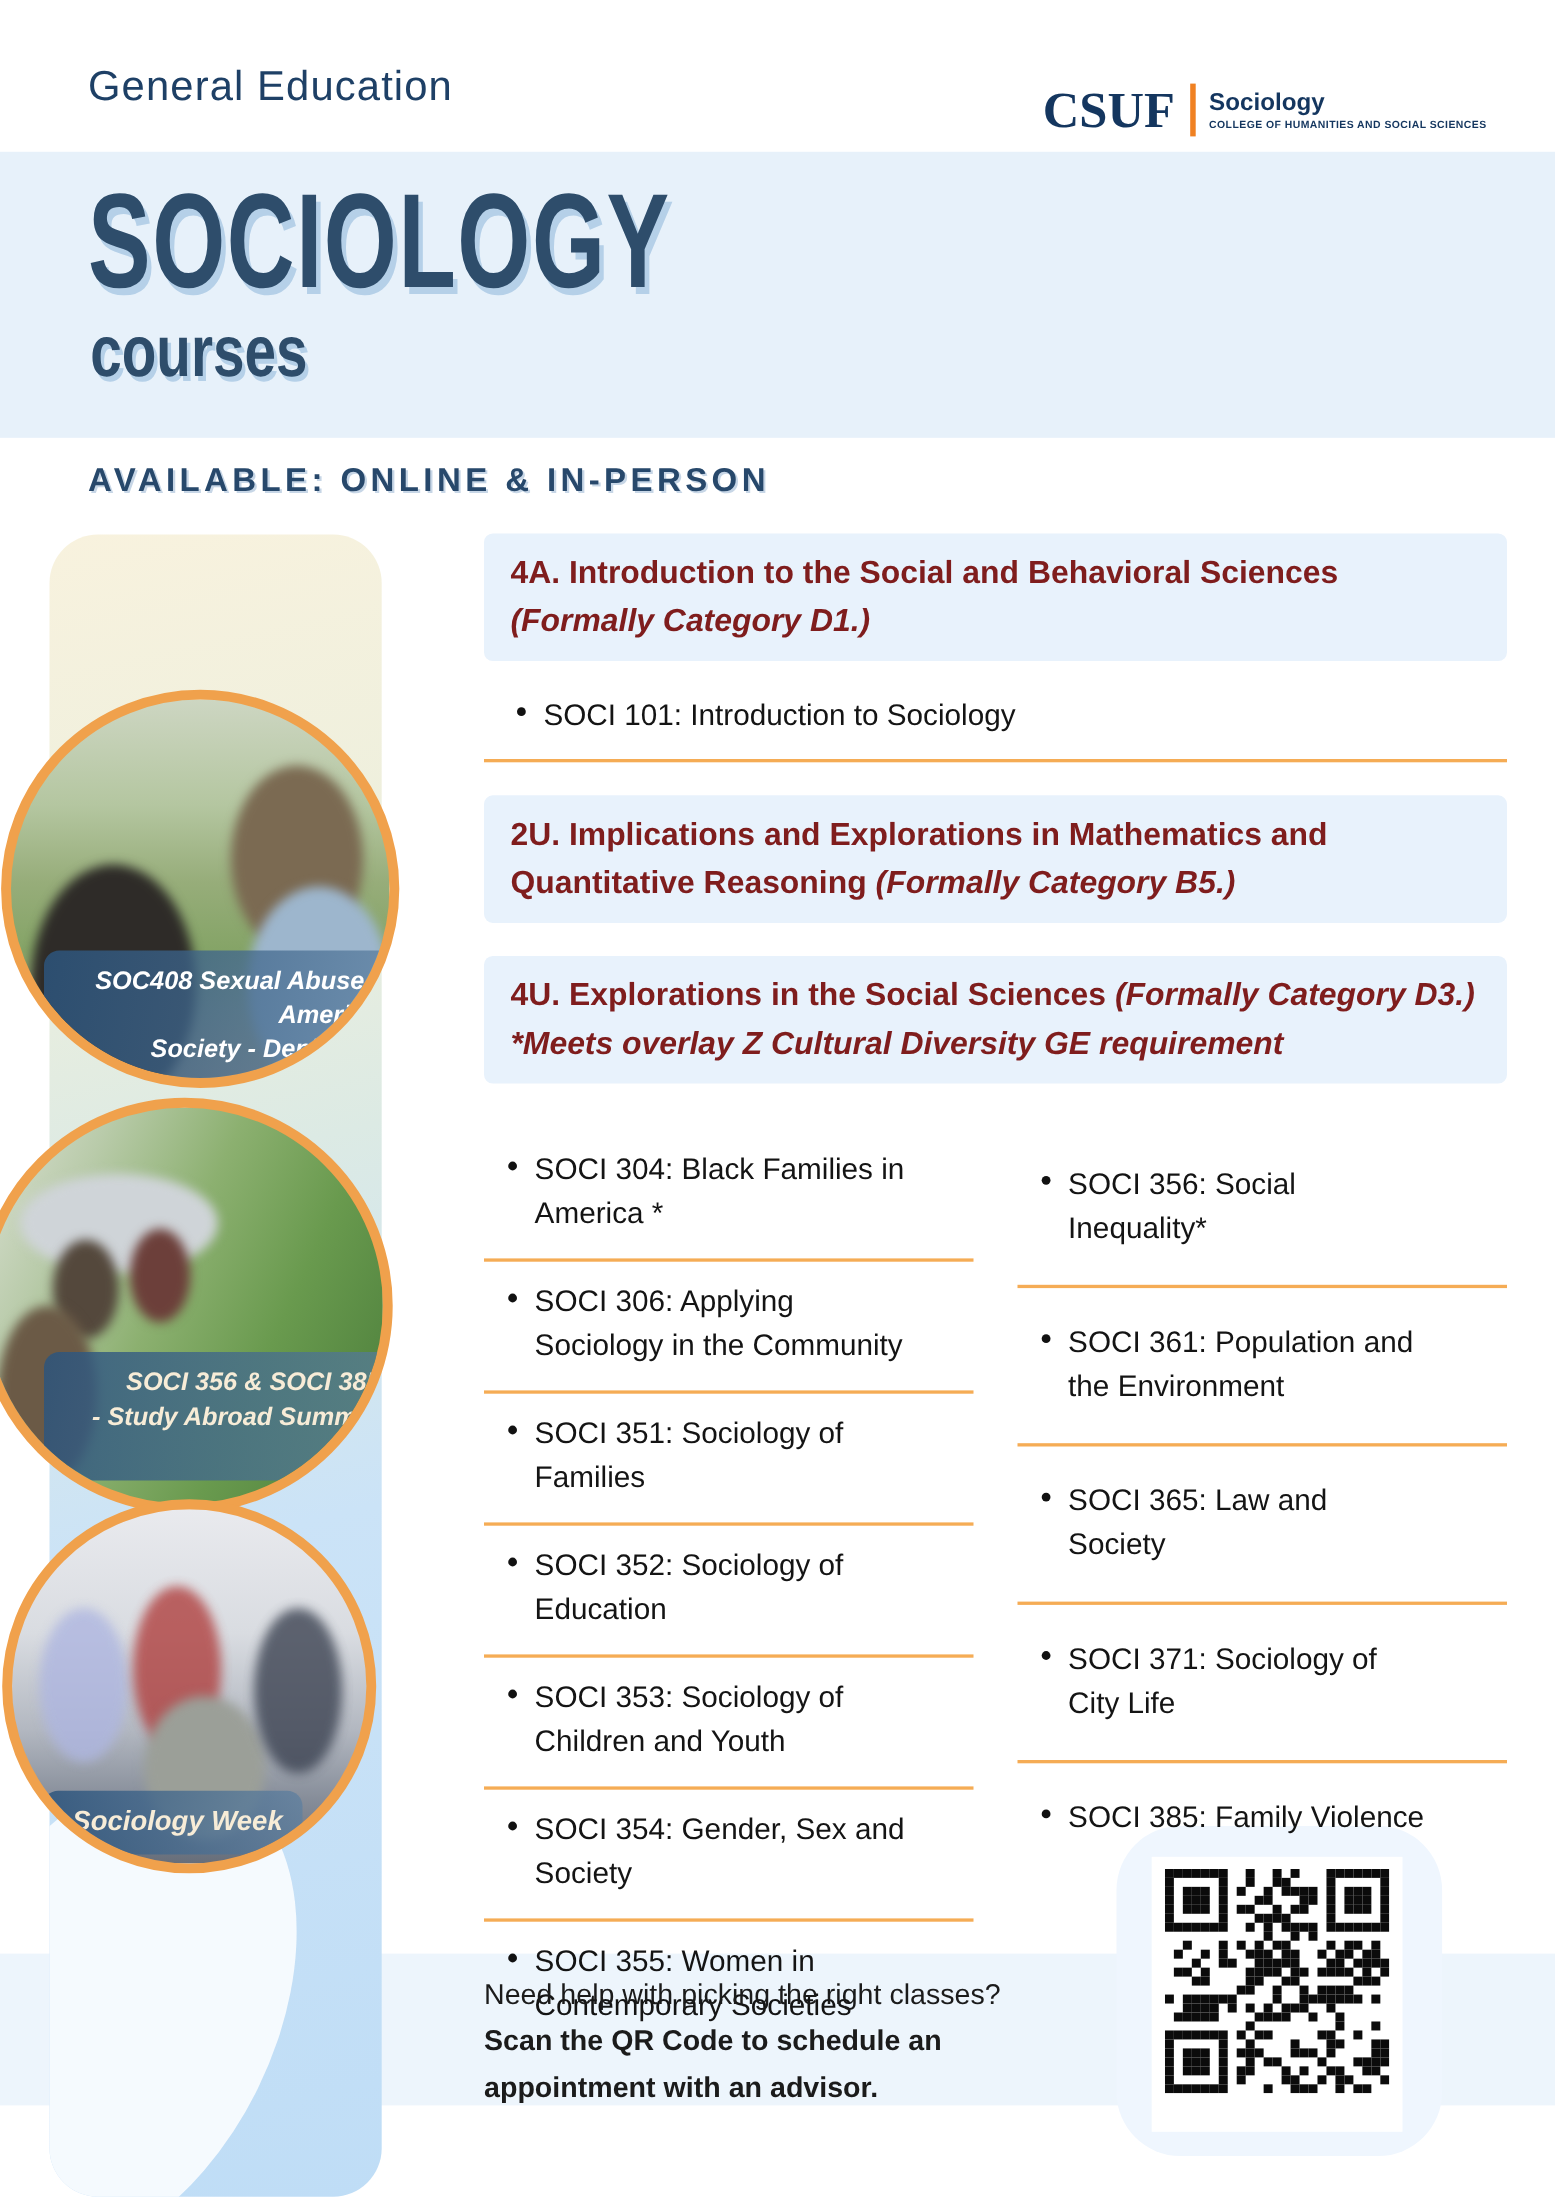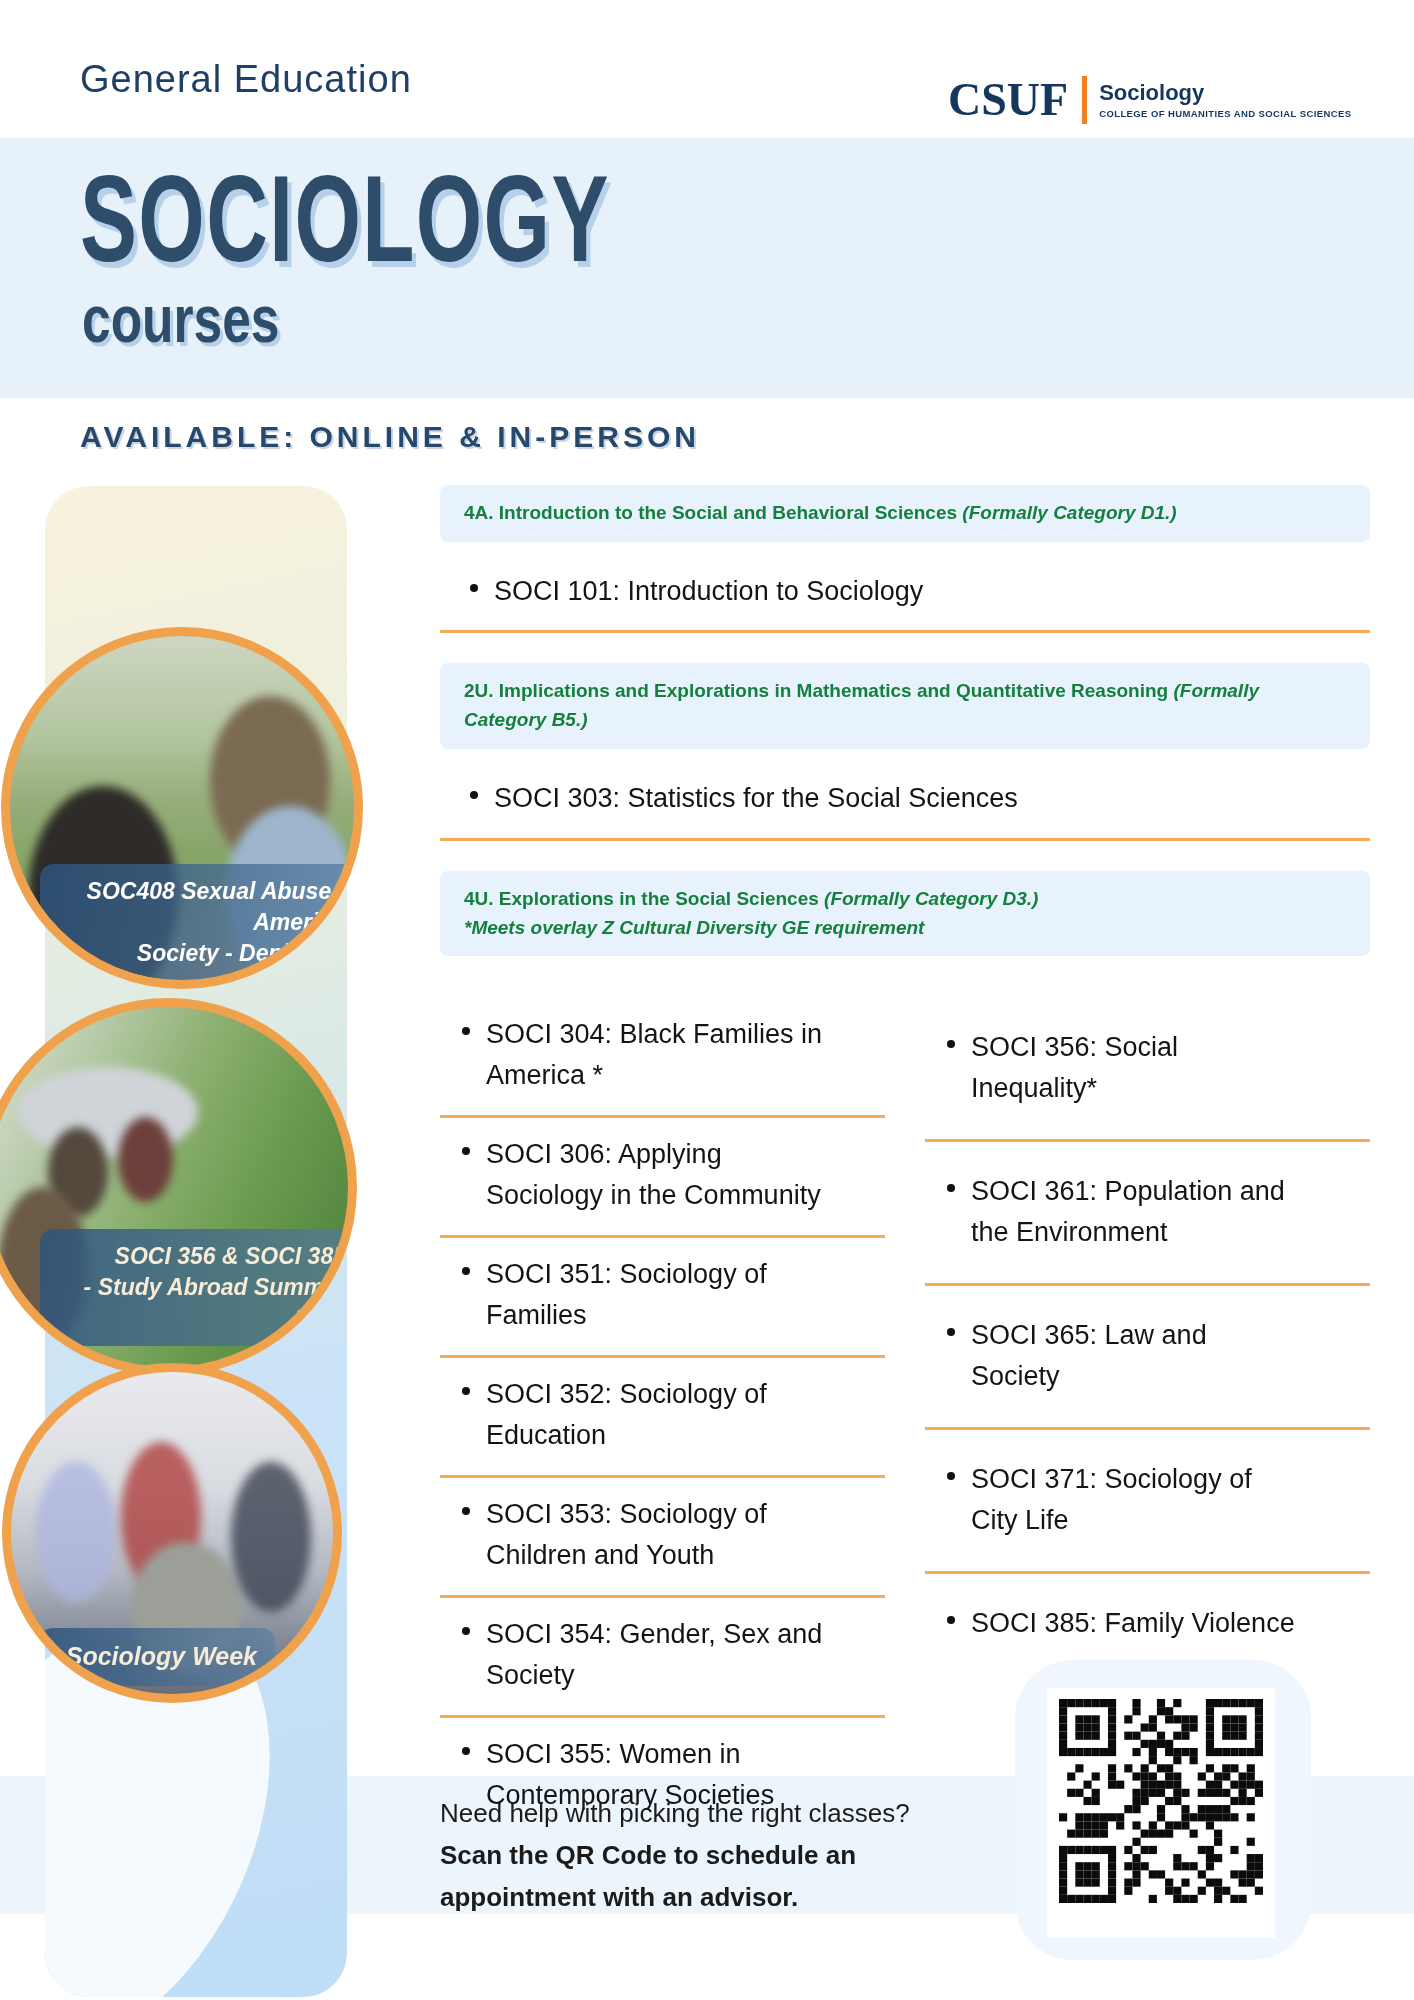--- a/index.html
+++ b/index.html
@@ -47,22 +47,22 @@
   #photo1 .cap{left:30px;top:228px;width:300px;font-size:23px;color:#ffffff;}
   #photo2{left:-21px;top:998px;width:378px;height:378px;
     background:linear-gradient(115deg,#dde2d6 0%,#b9cbaa 22%,#8cb070 45%,#699a4e 68%,#558741 88%,#4a7c3a 100%);}
   #photo2 .cap{left:52px;top:222px;width:288px;font-size:23px;color:#F7ECD7;}
   #photo3{left:2px;top:1363px;width:340px;height:340px;
     background:linear-gradient(to bottom,#e9eaee 0%,#d9dce1 35%,#b3b8c1 62%,#868d99 82%,#676e7a 100%);}
   #photo3 .cap{left:28px;top:256px;width:200px;font-size:25px;color:#F7ECD7;}
 
   
   .content{position:absolute;left:440px;top:485px;width:930px;z-index:3;}
-  .secbox{background:#E8F2FC;border-radius:8px;padding:14px 24px;color:#15803d;
-    font-size:19px;font-weight:700;line-height:1.52;}
+  .secbox{background:#E8F2FC;border-radius:8px;padding:14px 24px;color:#7f1d1d;
+    font-size:29px;font-weight:700;line-height:1.52;}
   .secbox .i{font-style:italic;}
   .secbox .note{display:block;font-style:italic;}
   .secbox span:empty{display:none;}
   .secbox + .course-list{margin-top:14px;}
   .mt{margin-top:30px;}
 
   ul.course-list{list-style:none;margin:0;padding:0;}
   ul.course-list li{display:flex;align-items:flex-start;padding:15px 0 19px 30px;
     border-bottom:3px solid #F5AC55;}
   ul.course-list .dot{flex:0 0 8px;width:8px;height:8px;border-radius:50%;background:#111111;
@@ -146,26 +146,20 @@
         <li>
           <span class="dot"></span>
           <span class="ct">SOCI 101: Introduction to Sociology</span>
         </li>
       </ul>
 
     <div class="secbox mt">
       <span class="b">2U. Implications and Explorations in Mathematics and Quantitative Reasoning</span>
       <span class="i">(Formally Category B5.)</span>
     </div>
-    <ul class="course-list">
-        <li>
-          <span class="dot"></span>
-          <span class="ct">SOCI 303: Statistics for the Social Sciences</span>
-        </li>
-      </ul>
 
     <div class="secbox mt">
       <span class="b">4U. Explorations in the Social Sciences</span>
       <span class="i">(Formally Category D3.)</span>
       <span class="note">*Meets overlay Z Cultural Diversity GE requirement</span>
     </div>
 
     <div class="cols">
       <ul class="course-list" id="col-left">
           <li>

